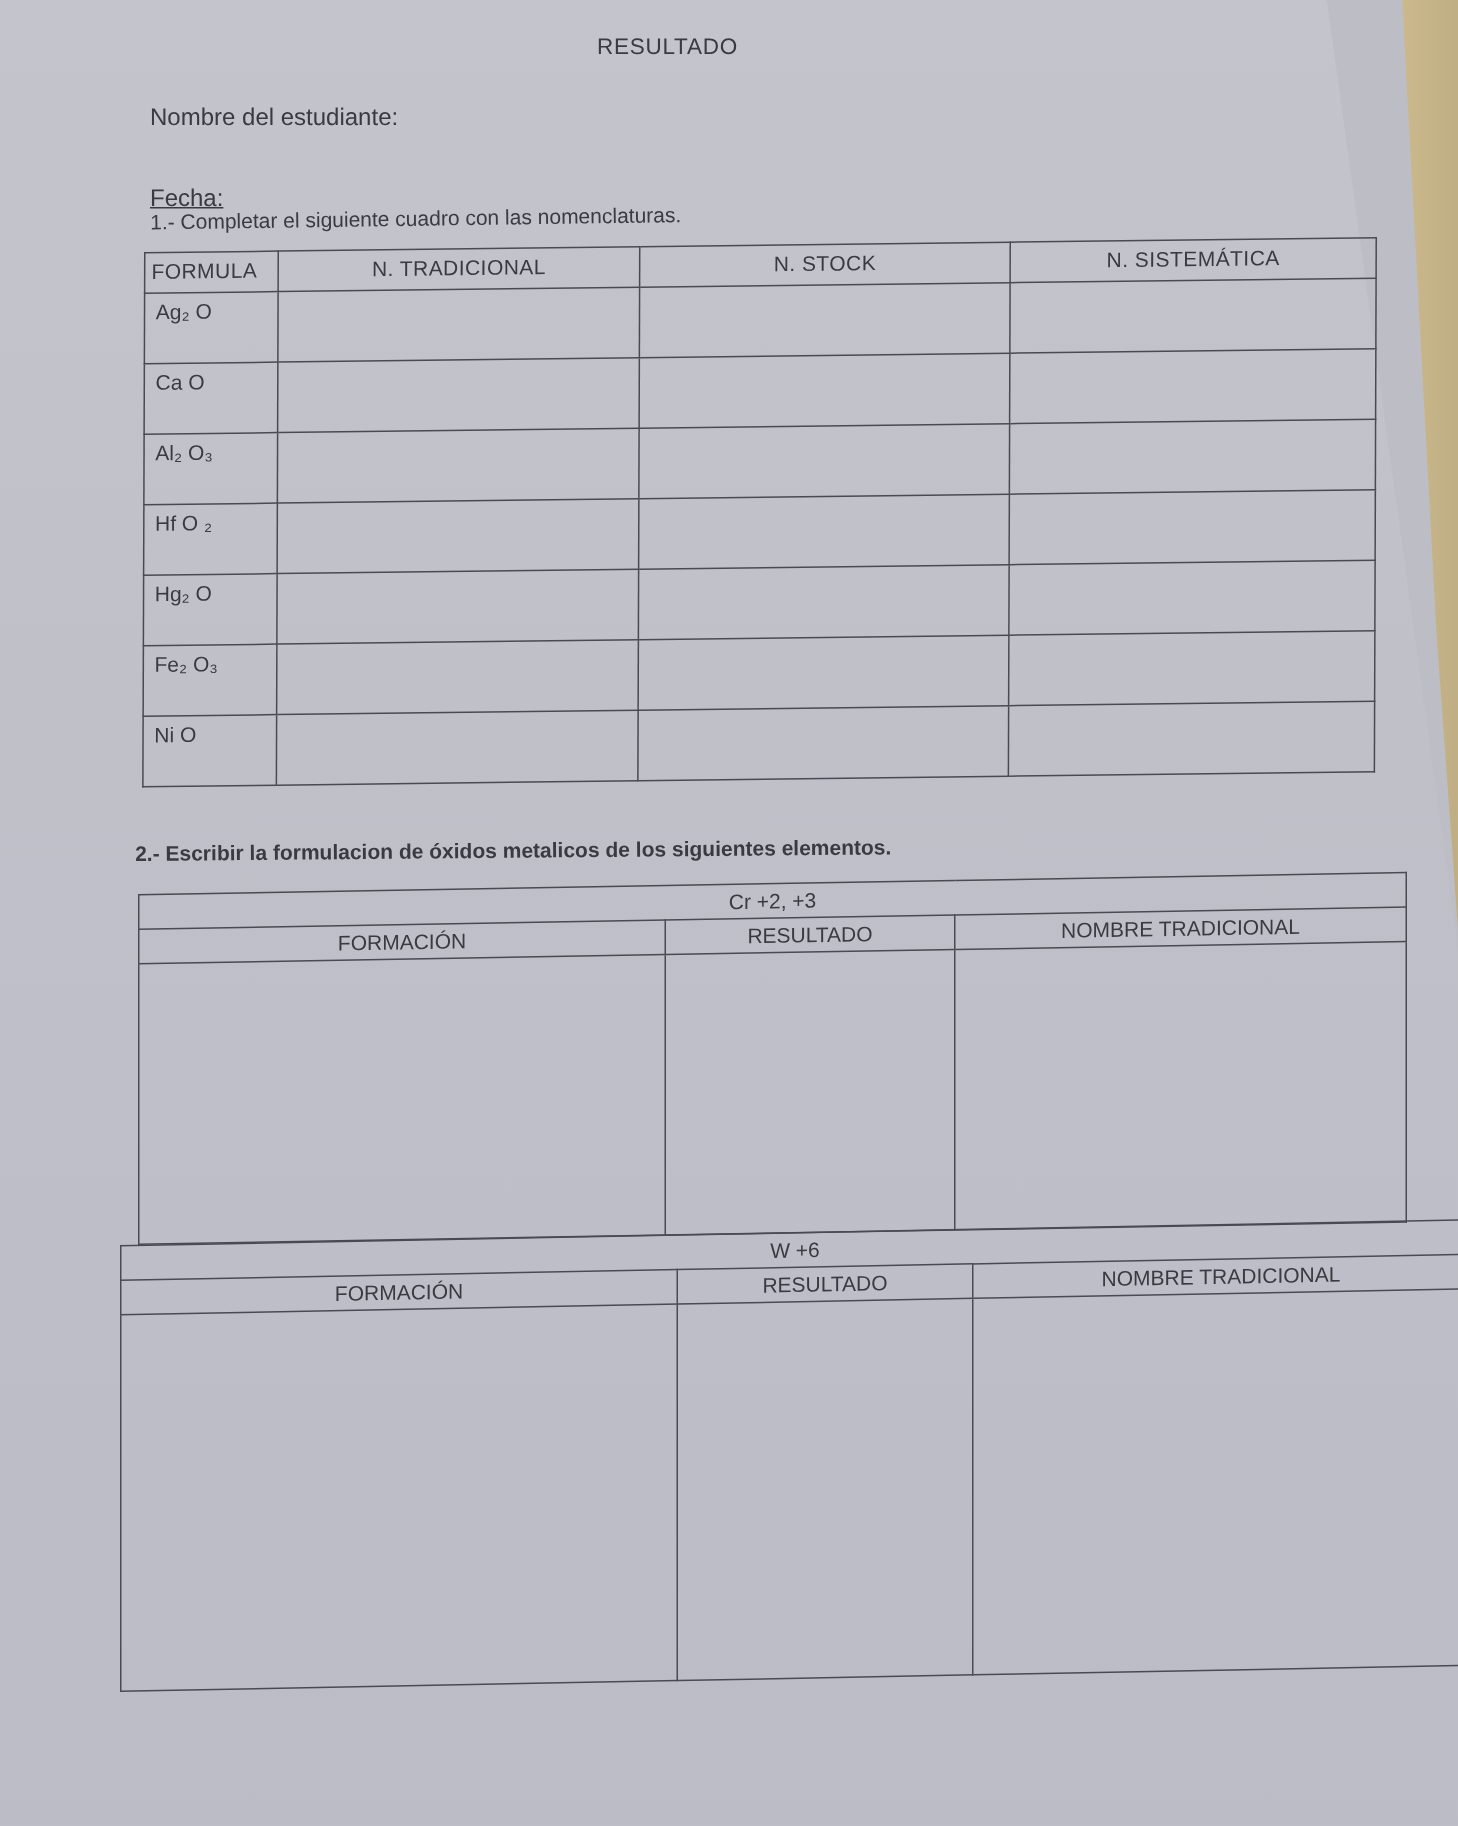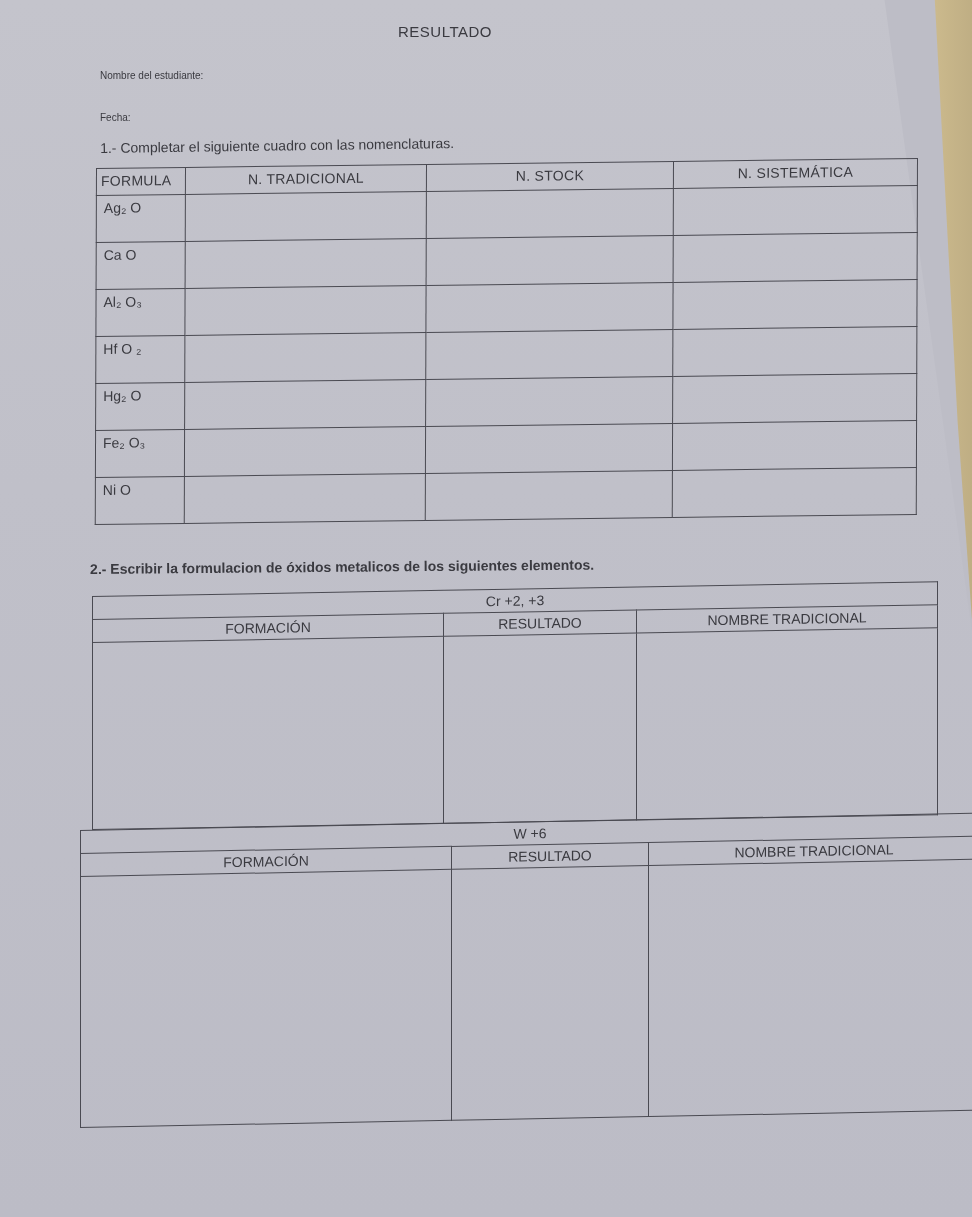--- a/index.html
+++ b/index.html
@@ -14,21 +14,21 @@
       background: linear-gradient(90deg, #c9bf9a 0%, #cbb98c 40%, #bfae84 100%);
       clip-path: polygon(38% 0, 100% 0, 100% 100%, 100% 100%, 76% 68%);
     }
     .paper {
       position: absolute; inset: 0;
       background: linear-gradient(180deg, #c4c4cc 0%, #c0c0c9 40%, #bcbcc6 100%);
       clip-path: polygon(0 0, 91% 0, 100% 52%, 100% 100%, 0 100%);
     }
     .abs { position: absolute; white-space: nowrap; }
     .title { left: 398px; top: 23px; font-size: 15px; letter-spacing: 0.5px; }
-    .label { font-size: 10px; }
+    .label { font-size: 16px; }
     .instr { font-size: 14px; }
     .instr.bold { font-weight: bold; }
     
     .t1 {
       position: absolute; left: 96px; top: 168px; width: 822px;
       border-collapse: collapse; transform: skewY(-0.9deg) rotate(0.2deg);
       transform-origin: left top;
     }
     .t1 td, .t1 th {
       border: 1.5px solid #4a4a52; padding: 4px 7px; text-align: left;
@@ -54,21 +54,21 @@
     .t2 .body.tall td { height: 244px; }
   </style>
 </head>
 <body>
 
 <div class="wood"></div>
 <div class="paper"></div>
 
 <div class="abs title">RESULTADO</div>
 <div class="abs label" style="left:100px; top:70px;">Nombre del estudiante:</div>
-<div class="abs label" style="left:100px; top:112px;">Fecha:</div>
+<div class="abs label" style="left:100px; top:124px;text-decoration:underline;">Fecha:</div>
 <div class="abs instr" style="left:100px; top:140px; transform: rotate(-0.8deg); transform-origin:left top;">1.- Completar el siguiente cuadro con las nomenclaturas.</div>
 
 <table class="t1">
   <tbody>
       <tr>
     <th class="c1 first">FORMULA</th>
     <th class="c2">N. TRADICIONAL</th>
     <th class="c3">N. STOCK</th>
     <th>N. SISTEMÁTICA</th>
   </tr>

